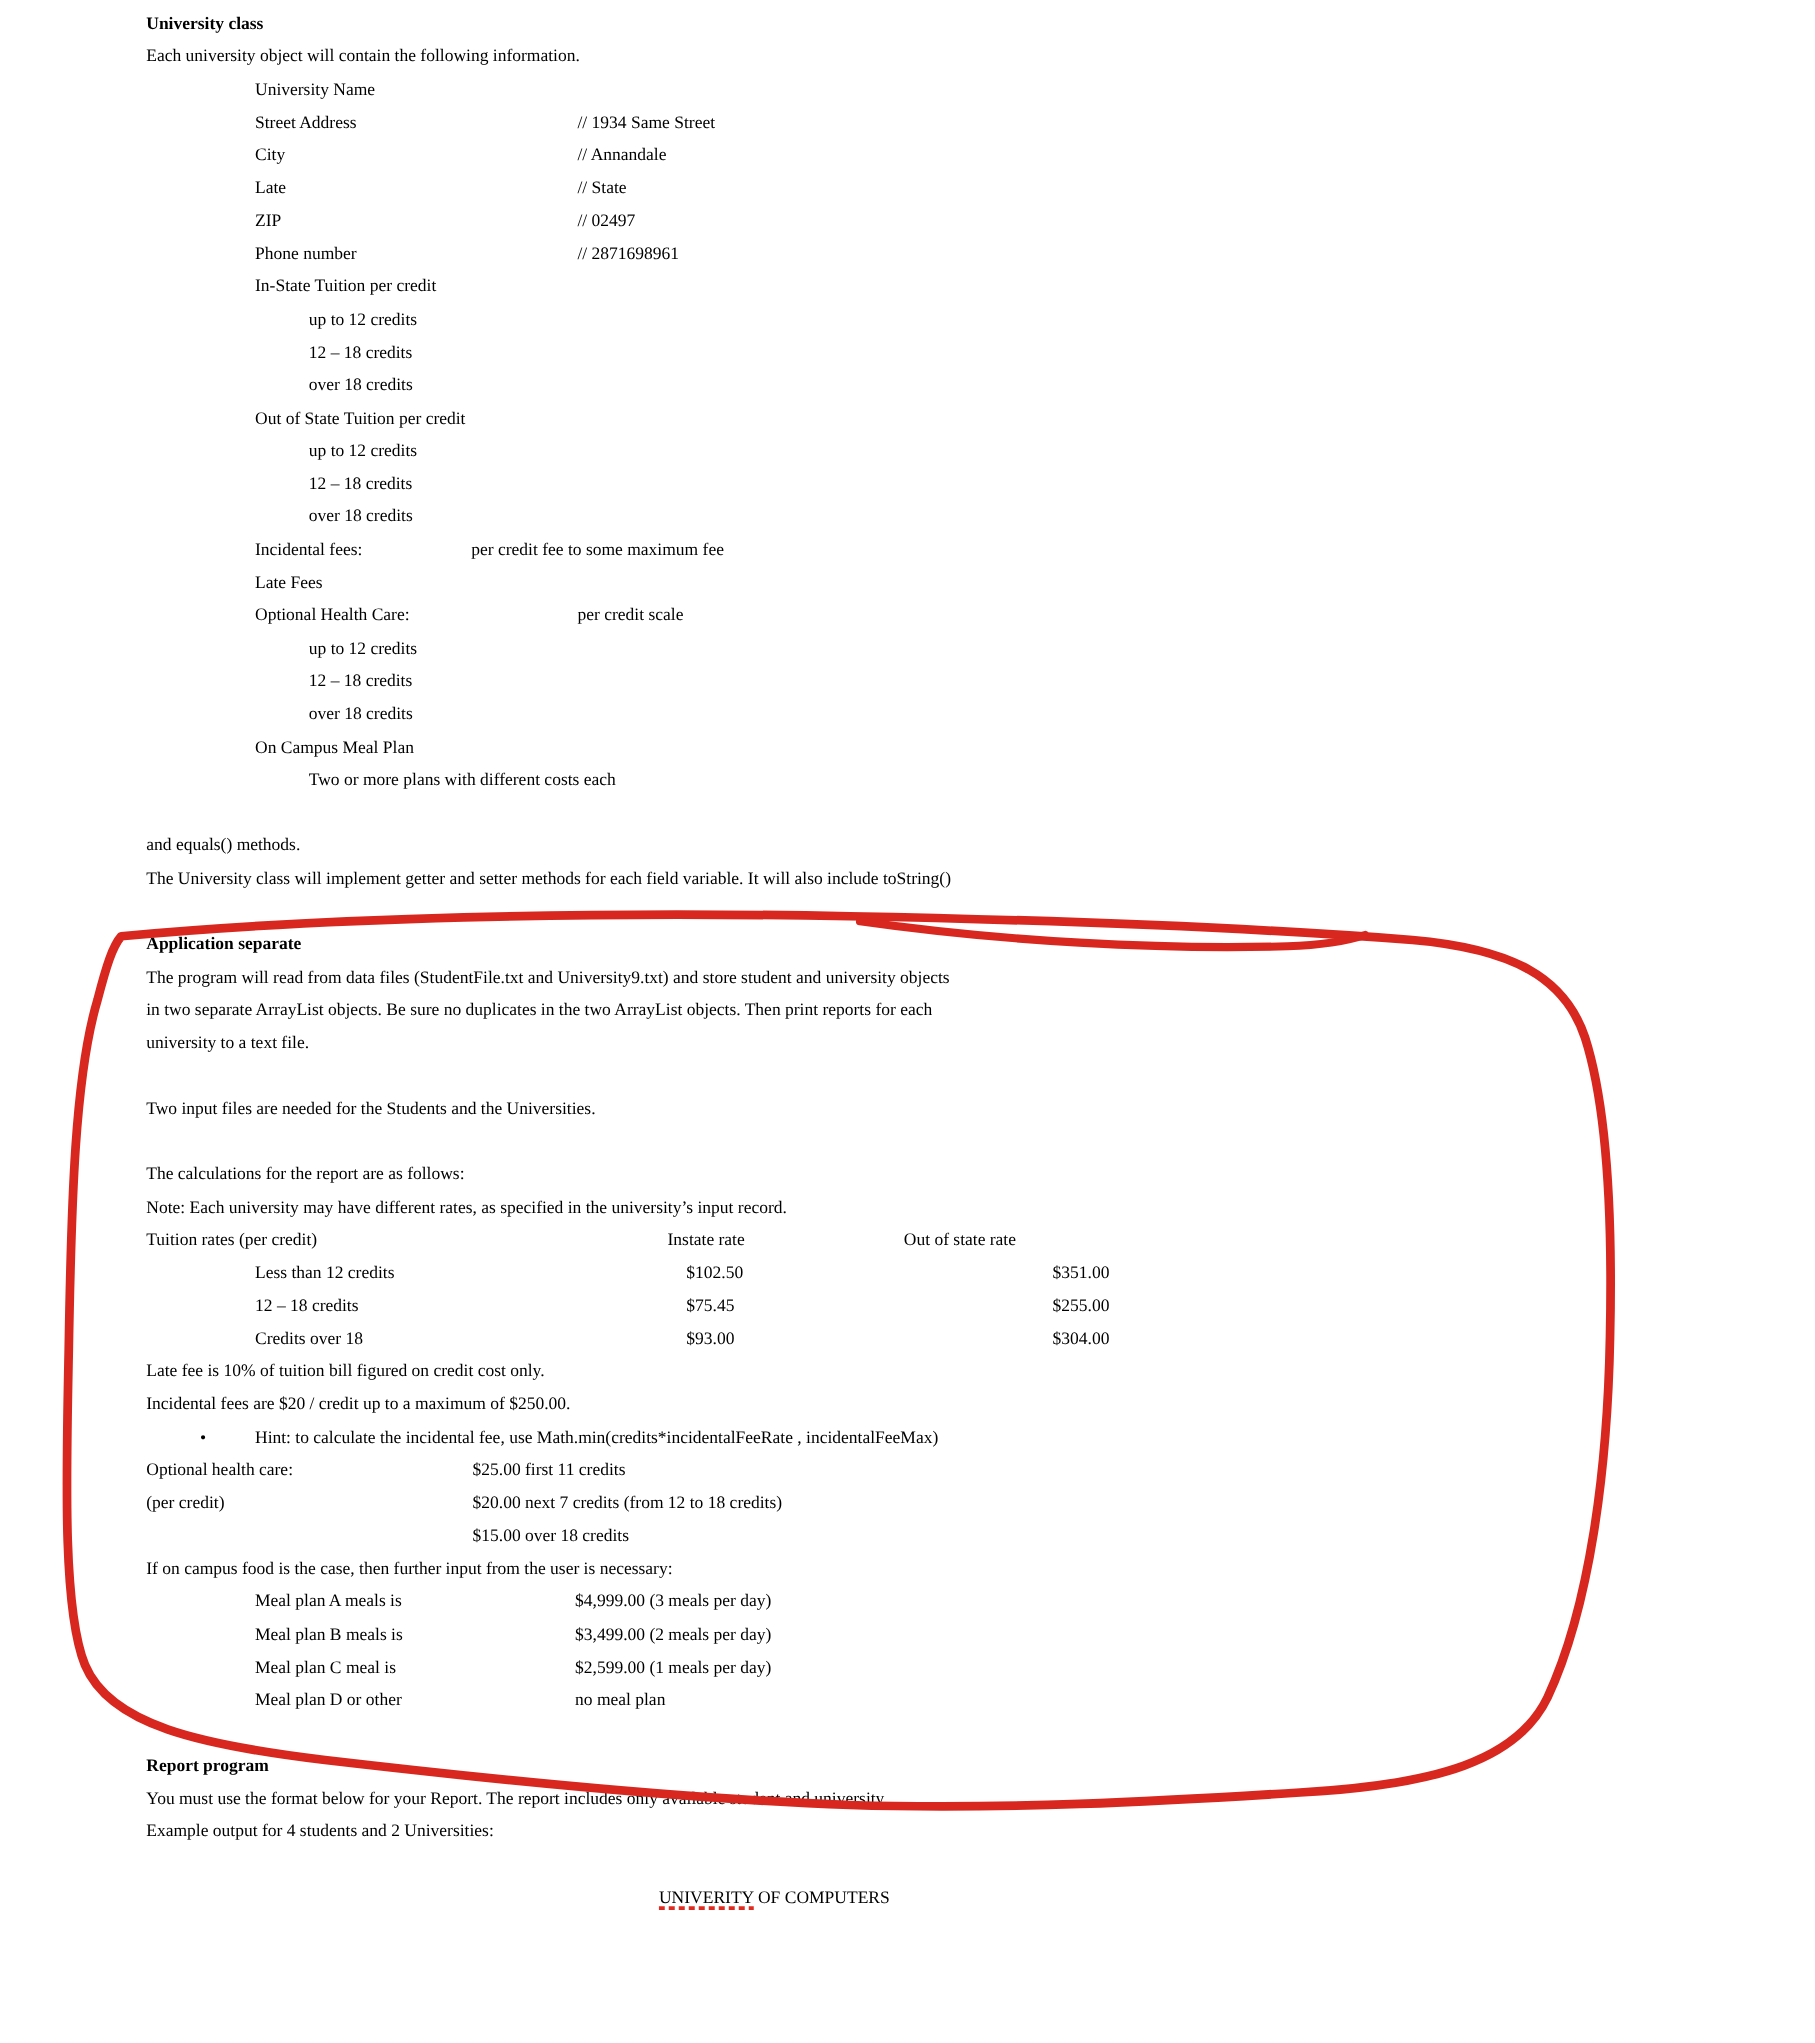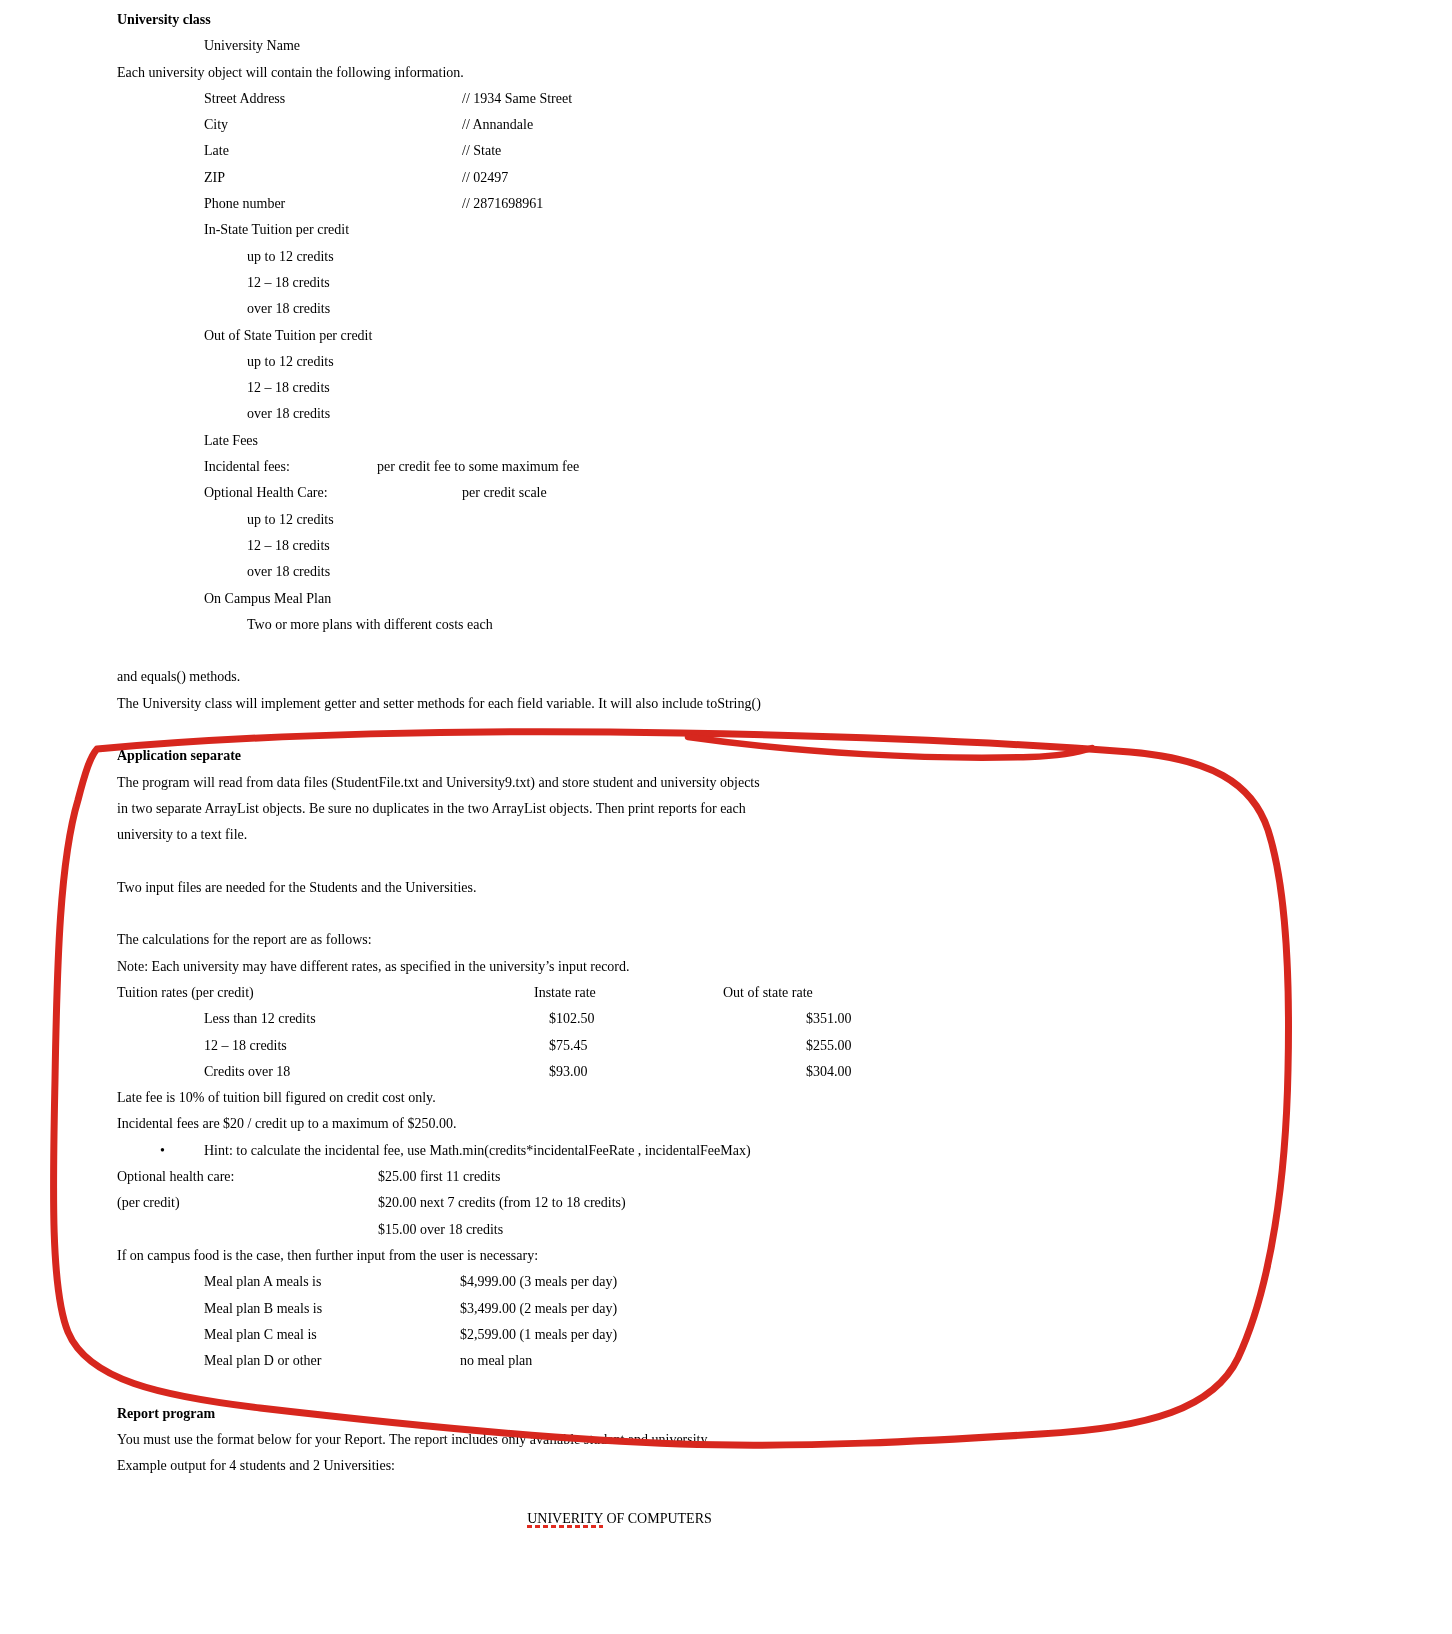--- a/index.html
+++ b/index.html
@@ -20,21 +20,21 @@
   .blank { height: 26.3px; }
   .bold { font-weight: 700; }
   .ind1 { padding-left: 87px; }
   .ind2 { padding-left: 130px; }
   .abs { position: absolute; top: 0; }
   .c345 { left: 345px; }
   .c260 { left: 260px; }
   .col-h1 { left: 417px; }
   .col-h2 { left: 606px; }
   .col-r1 { left: 432px; }
-  .col-r2 { left: 689px; }
+  .col-r2 { left: 725px; }
   .col-hc { left: 261px; }
   .col-meal { left: 343px; }
   .bullet-pos { left: 43px; }
   .annotation {
     position: absolute; top: 0; left: 0;
     width: 1452px; height: 1634px;
     pointer-events: none; z-index: 3;
   }
   .center-line { width: 1005px; text-align: center; }
   .misspelled {
@@ -64,38 +64,38 @@
              C 50,1288 53,1180 55,1080
              C 57,960 60,860 78,800
              C 85,773 90,757 97,749 Z"></path>
     <path fill="none" stroke="#d7271e" stroke-width="6.5" stroke-linecap="round" stroke-linejoin="round" d="M 688,737 C 800,753 930,760 1030,757 C 1060,756 1080,752 1092,748"></path>
   </svg>
 
   <div class="content">
 
     <section>
       <div class="row bold">University class</div>
+      <div class="row">Each university object will contain the following information.</div>
+
       <div class="row"><span class="ind1">University Name</span></div>
-
-      <div class="row">Each university object will contain the following information.</div>
       <div class="row"><span class="ind1">Street Address</span><span class="abs c345">// 1934 Same Street</span></div>
       <div class="row"><span class="ind1">City</span><span class="abs c345">// Annandale</span></div>
       <div class="row"><span class="ind1">Late</span><span class="abs c345">// State</span></div>
       <div class="row"><span class="ind1">ZIP</span><span class="abs c345">// 02497</span></div>
       <div class="row"><span class="ind1">Phone number</span><span class="abs c345">// 2871698961</span></div>
       <div class="row"><span class="ind1">In-State Tuition per credit</span></div>
       <div class="row"><span class="ind2">up to 12 credits</span></div>
       <div class="row"><span class="ind2">12 – 18 credits</span></div>
       <div class="row"><span class="ind2">over 18 credits</span></div>
       <div class="row"><span class="ind1">Out of State Tuition per credit</span></div>
       <div class="row"><span class="ind2">up to 12 credits</span></div>
       <div class="row"><span class="ind2">12 – 18 credits</span></div>
       <div class="row"><span class="ind2">over 18 credits</span></div>
+      <div class="row"><span class="ind1">Incidental fees:</span><span class="abs c260">per credit fee to some maximum fee</span></div>
       <div class="row"><span class="ind1">Late Fees</span></div>
-      <div class="row"><span class="ind1">Incidental fees:</span><span class="abs c260">per credit fee to some maximum fee</span></div>
       <div class="row"><span class="ind1">Optional Health Care:</span><span class="abs c345">per credit scale</span></div>
       <div class="row"><span class="ind2">up to 12 credits</span></div>
       <div class="row"><span class="ind2">12 – 18 credits</span></div>
       <div class="row"><span class="ind2">over 18 credits</span></div>
       <div class="row"><span class="ind1">On Campus Meal Plan</span></div>
       <div class="row"><span class="ind2">Two or more plans with different costs each</span></div>
 
       <div class="blank"></div>
       <div class="row">and equals() methods.</div>
       <div class="row">The University class will implement getter and setter methods for each field variable. It will also include toString()</div>

